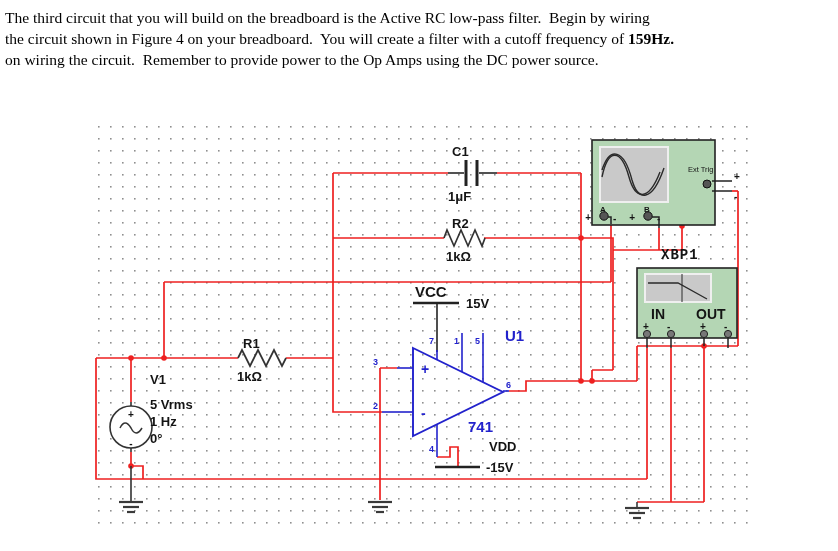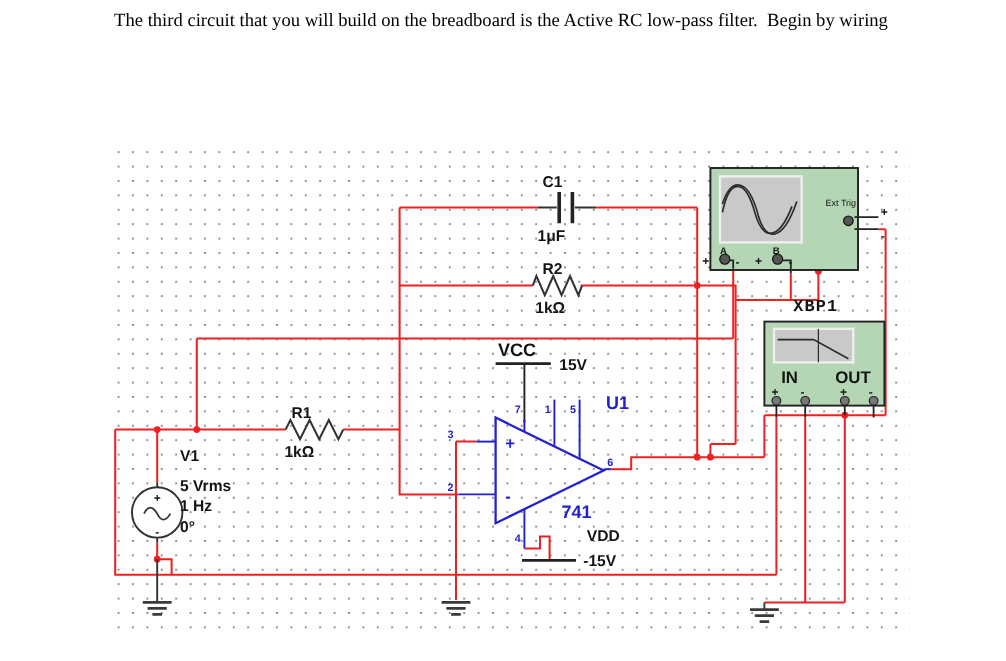--- a/index.html
+++ b/index.html
@@ -1,38 +1,40 @@
 <!DOCTYPE html>
 <html><head>
 <meta charset="utf-8">
 <style>
   html,body{margin:0;padding:0;background:#fff;}
   body{width:838px;height:551px;position:relative;overflow:hidden;
        font-family:"Liberation Serif",serif;}
-  .doc{padding:7px 8px 0 5px;text-align:center;}
+  .doc{padding:7px 8px 0 5px;}
   .docline{white-space:pre;font-size:15.5px;line-height:21px;color:#000;}
   .docline b{font-weight:700;}
   .schem{position:absolute;left:0;top:114px;}
   
   .t13{font:700 13px "Liberation Sans",sans-serif;fill:#141414;}
   .t14{font:700 14px "Liberation Sans",sans-serif;fill:#141414;}
   .t15{font:700 15px "Liberation Sans",sans-serif;fill:#141414;}
   .blu{fill:#2222cc;}
   .t9b{font:700 9px "Liberation Sans",sans-serif;fill:#2222cc;}
   .t8{font:700 8px "Liberation Sans",sans-serif;fill:#141414;}
   .t7{font:400 7.5px "Liberation Sans",sans-serif;fill:#141414;}
   .mk{font:700 10px "Liberation Sans",sans-serif;fill:#141414;}
   .mono{font:700 14px "Liberation Mono",monospace;fill:#141414;letter-spacing:1px;}
   .opamp-pm{font:700 14px "Liberation Sans",sans-serif;fill:#2222cc;}
 </style>
 </head>
 <body>
 
 <div class="doc">
   <div class="docline"><span>The third circuit that you will build on the breadboard is the Active RC low-pass filter.  Begin by wiring</span></div>
+  <div class="docline"><span>the circuit shown in Figure 4 on your breadboard.  You will create a filter with a cutoff frequency of </span><b>159Hz.</b></div>
+  <div class="docline"><span>on wiring the circuit.  Remember to provide power to the Op Amps using the DC power source.</span></div>
 </div>
 
 <svg class="schem" width="838" height="437" viewBox="0 114 838 437">
   <defs>
     <pattern id="gd" width="12" height="12" patternUnits="userSpaceOnUse" x="2" y="6">
       <rect width="1.6" height="1.6" fill="#8f8f8f"></rect>
     </pattern>
     <clipPath id="scopeScreenClip">
         <rect x="600" y="147" width="68" height="55"></rect>
       </clipPath>

